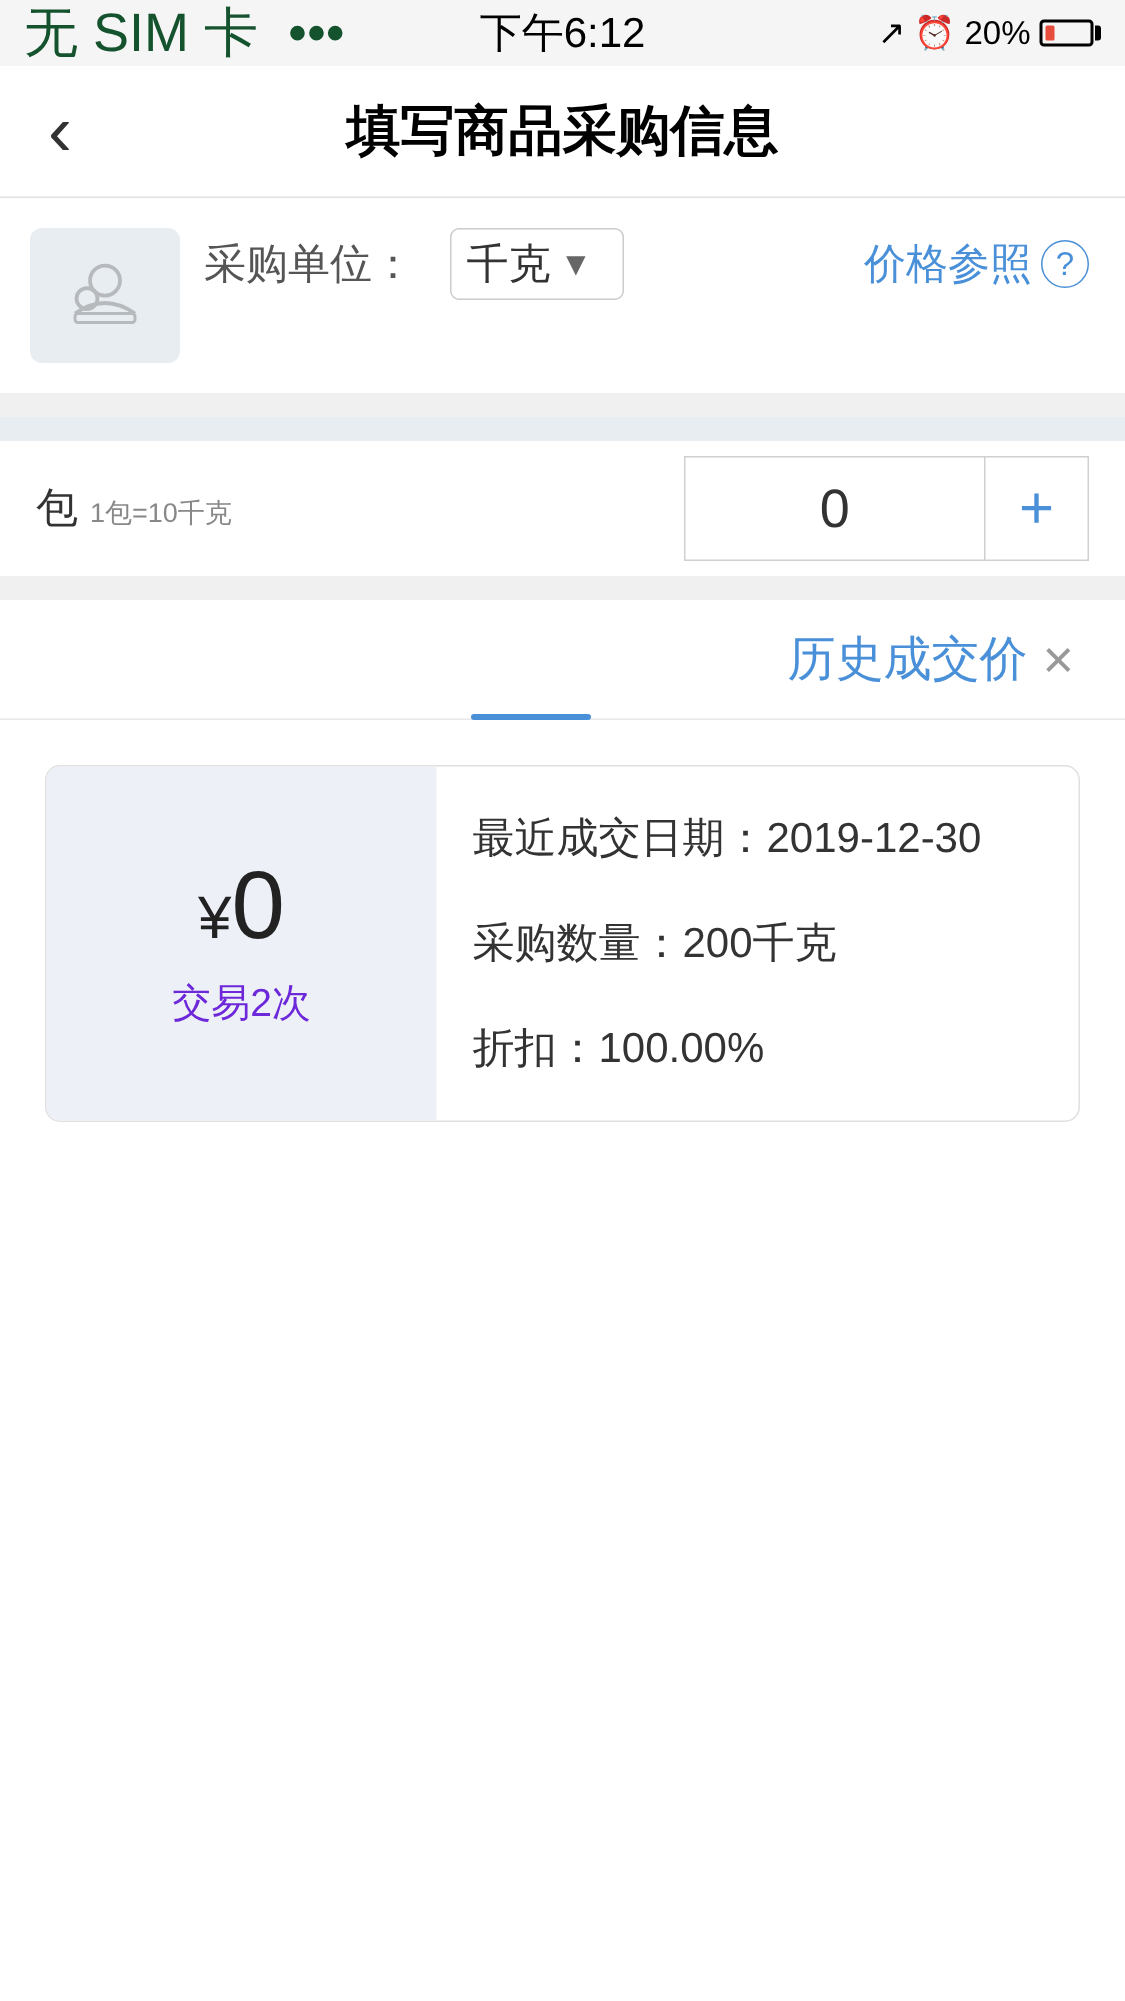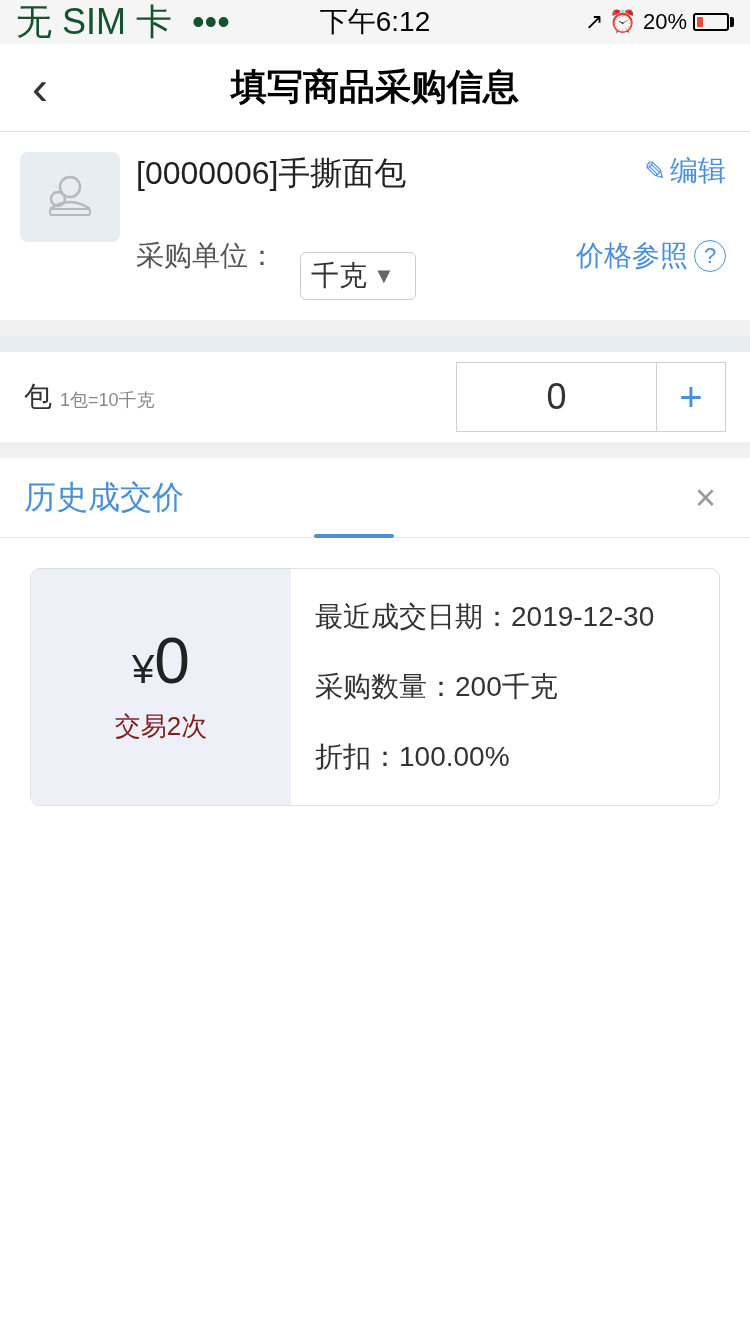--- a/index.html
+++ b/index.html
@@ -160,21 +160,20 @@
       border: 1px solid #ccc;
       border-radius: 6px;
       padding: 4px 20px 4px 10px;
       font-size: 28px;
       color: #333;
       background: #fff;
       position: relative;
       display: inline-flex;
       align-items: center;
       gap: 6px;
-      margin-top: 40px;
     }
     .unit-select-arrow {
       font-size: 22px;
       color: #666;
     }
     .price-ref-btn {
       display: flex;
       align-items: center;
       gap: 6px;
       color: #4a90d9;
@@ -260,21 +259,21 @@
     }
     .tab-item {
       flex: 1;
       text-align: center;
       font-size: 32px;
       color: #555;
       cursor: pointer;
       height: 80px;
       display: flex;
       align-items: center;
-      justify-content: flex-start;
+      justify-content: flex-end;
       position: relative;
     }
     .tab-item.active {
       color: #4a90d9;
       font-weight: 500;
     }
     .tab-item.active::after {
       content: '';
       position: absolute;
       bottom: 0;
@@ -317,21 +316,21 @@
       color: #222;
       line-height: 1;
       margin-bottom: 16px;
     }
     .price-symbol {
       font-size: 40px;
       font-weight: normal;
     }
     .price-sub {
       font-size: 26px;
-      color: #7f1d1d;
+      color: #6d28d9;
     }
     .price-card-right {
       flex: 1;
       padding: 28px 24px;
       display: flex;
       flex-direction: column;
       gap: 31px;
       justify-content: center;
     }
     .price-detail-row {
@@ -375,29 +374,20 @@
 <div class="product-card">
   <div class="product-thumbnail">
     <svg viewBox="0 0 60 60" fill="none" xmlns="http://www.w3.org/2000/svg">
       <circle cx="30" cy="20" r="10" stroke="#888" stroke-width="2.5" fill="none"></circle>
       <circle cx="18" cy="32" r="7" stroke="#888" stroke-width="2.5" fill="none"></circle>
       <path d="M10 42 Q30 28 50 42" stroke="#888" stroke-width="2.5" fill="none"></path>
       <rect x="10" y="42" width="40" height="6" rx="2" stroke="#888" stroke-width="2" fill="none"></rect>
     </svg>
   </div>
   <div class="product-info">
-    <div class="product-header">
-      <span class="product-name">
-        <span>[0000006]</span><span>手撕面包</span>
-      </span>
-      <div class="edit-btn">
-        <span style="font-size:26px;">✎</span>
-        <span>编辑</span>
-      </div>
-    </div>
     <div class="product-unit-row">
       <div class="unit-label">
         <span>采购单位：</span>
         <div class="unit-select">
           <span>千克</span>
           <span class="unit-select-arrow">▼</span>
         </div>
       </div>
       <div class="price-ref-btn">
         <span>价格参照</span>

